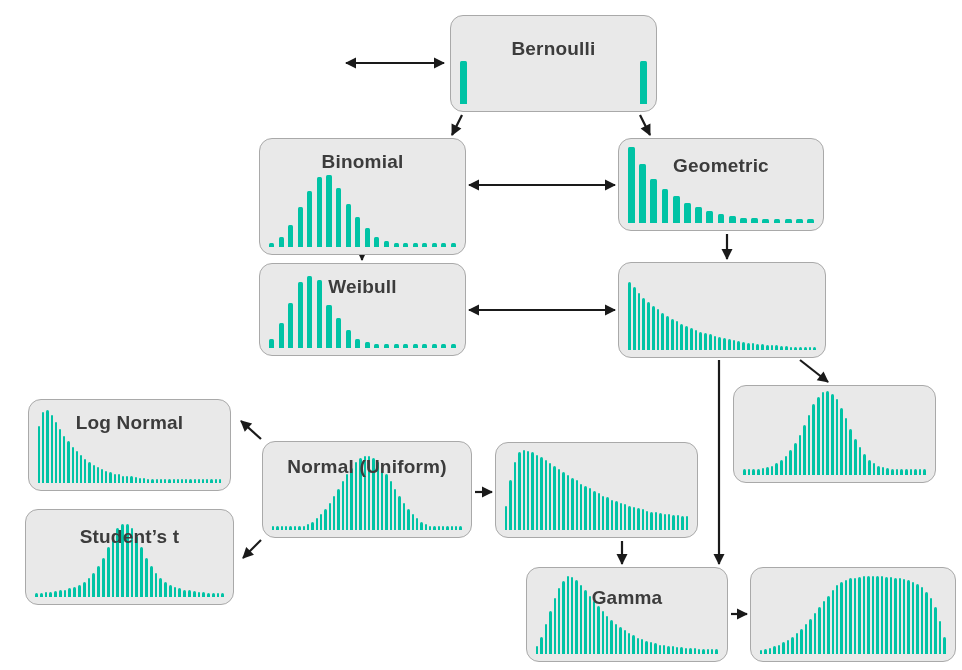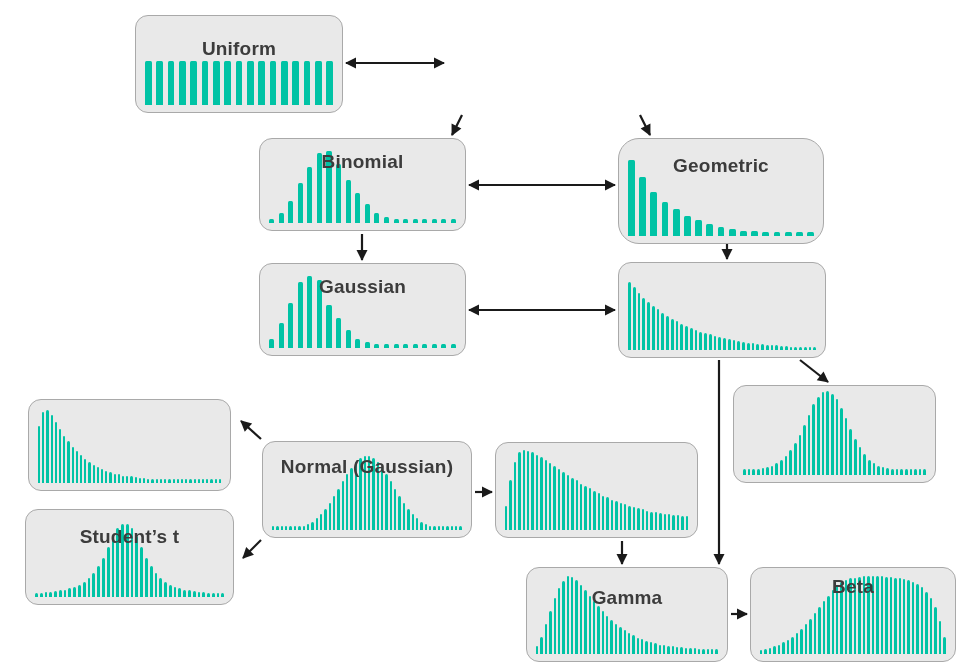--- a/index.html
+++ b/index.html
@@ -23,22 +23,22 @@
     position:absolute;left:9px;right:9px;bottom:7px;
     display:flex;align-items:flex-end;z-index:2;
   }
   .bars.sparse{gap:4.5px;}
   .bars.dense{gap:2px;}
   .bar{flex:1;background:var(--accent,#00c3a5);border-radius:1.5px 1.5px 0 0;min-width:1px;}
 
   
   #n-uniform    {left:135px;top:15px; width:208px;height:98px;}
   #n-bernoulli  {left:450px;top:15px; width:207px;height:97px;}
-  #n-binomial   {left:259px;top:138px;width:207px;height:93px;}
-  #n-geometric  {left:618px;top:138px;width:206px;height:106px;border-radius:21px;}
+  #n-binomial   {left:259px;top:138px;width:207px;height:117px;}
+  #n-geometric  {left:618px;top:138px;width:206px;height:93px;}
   #n-poisson    {left:259px;top:263px;width:207px;height:93px;}
   #n-exponential{left:618px;top:262px;width:208px;height:96px;}
   #n-lognormal  {left:28px; top:399px;width:203px;height:92px;}
   #n-normal     {left:262px;top:441px;width:210px;height:97px;}
   #n-chisquared {left:495px;top:442px;width:203px;height:96px;}
   #n-weibull    {left:733px;top:385px;width:203px;height:98px;}
   #n-studentst  {left:25px; top:509px;width:209px;height:96px;}
   #n-gamma      {left:526px;top:567px;width:202px;height:95px;}
   #n-beta       {left:750px;top:567px;width:206px;height:95px;}
 
@@ -71,43 +71,43 @@
     <path class="edge" d="M469,310 L615,310" marker-start="url(#ah)" marker-end="url(#ah)"></path>
     <path class="edge" d="M800,360 L828,382" marker-end="url(#ah)"></path>
     <path class="edge" d="M719,360 L719,564" marker-end="url(#ah)"></path>
     <path class="edge" d="M622,541 L622,564" marker-end="url(#ah)"></path>
     <path class="edge" d="M261,439 L241,421" marker-end="url(#ah)"></path>
     <path class="edge" d="M261,540 L243,558" marker-end="url(#ah)"></path>
     <path class="edge" d="M475,492 L492,492" marker-end="url(#ah)"></path>
     <path class="edge" d="M731,614 L747,614" marker-end="url(#ah)"></path>
   </svg>
 
-  <div class="node" id="n-uniform">
-    <div class="label">Uniform</div>
+
+  <div class="node" id="n-bernoulli">
+    <div class="label">Bernoulli</div>
     <div class="bars sparse">
-        <div class="bar" style="height: 44px;"></div>
-        <div class="bar" style="height: 44px;"></div>
-        <div class="bar" style="height: 44px;"></div>
-        <div class="bar" style="height: 44px;"></div>
-        <div class="bar" style="height: 44px;"></div>
-        <div class="bar" style="height: 44px;"></div>
-        <div class="bar" style="height: 44px;"></div>
-        <div class="bar" style="height: 44px;"></div>
-        <div class="bar" style="height: 44px;"></div>
-        <div class="bar" style="height: 44px;"></div>
-        <div class="bar" style="height: 44px;"></div>
-        <div class="bar" style="height: 44px;"></div>
-        <div class="bar" style="height: 44px;"></div>
-        <div class="bar" style="height: 44px;"></div>
-        <div class="bar" style="height: 44px;"></div>
-        <div class="bar" style="height: 44px;"></div>
-        <div class="bar" style="height: 44px;"></div>
-      </div>
-  </div>
-
+        <div class="bar" style="height: 43px;"></div>
+        <div class="bar" style="height: 0px; background: transparent;"></div>
+        <div class="bar" style="height: 0px; background: transparent;"></div>
+        <div class="bar" style="height: 0px; background: transparent;"></div>
+        <div class="bar" style="height: 0px; background: transparent;"></div>
+        <div class="bar" style="height: 0px; background: transparent;"></div>
+        <div class="bar" style="height: 0px; background: transparent;"></div>
+        <div class="bar" style="height: 0px; background: transparent;"></div>
+        <div class="bar" style="height: 0px; background: transparent;"></div>
+        <div class="bar" style="height: 0px; background: transparent;"></div>
+        <div class="bar" style="height: 0px; background: transparent;"></div>
+        <div class="bar" style="height: 0px; background: transparent;"></div>
+        <div class="bar" style="height: 0px; background: transparent;"></div>
+        <div class="bar" style="height: 0px; background: transparent;"></div>
+        <div class="bar" style="height: 0px; background: transparent;"></div>
+        <div class="bar" style="height: 0px; background: transparent;"></div>
+        <div class="bar" style="height: 43px;"></div>
+      </div>
+  </div>
 
   <div class="node" id="n-binomial">
     <div class="label">Binomial</div>
     <div class="bars sparse">
         <div class="bar" style="height: 4.3px;"></div>
         <div class="bar" style="height: 10.1px;"></div>
         <div class="bar" style="height: 21.6px;"></div>
         <div class="bar" style="height: 39.6px;"></div>
         <div class="bar" style="height: 56.2px;"></div>
         <div class="bar" style="height: 69.8px;"></div>
@@ -145,21 +145,21 @@
         <div class="bar" style="height: 4.6px;"></div>
         <div class="bar" style="height: 3.8px;"></div>
         <div class="bar" style="height: 3.8px;"></div>
         <div class="bar" style="height: 3.8px;"></div>
         <div class="bar" style="height: 3.8px;"></div>
         <div class="bar" style="height: 3.8px;"></div>
       </div>
   </div>
 
   <div class="node" id="n-poisson">
-    <div class="label">Gaussian</div>
+    <div class="label">Weibull</div>
     <div class="bars sparse">
         <div class="bar" style="height: 8.6px;"></div>
         <div class="bar" style="height: 25.2px;"></div>
         <div class="bar" style="height: 44.6px;"></div>
         <div class="bar" style="height: 66.2px;"></div>
         <div class="bar" style="height: 72px;"></div>
         <div class="bar" style="height: 68.4px;"></div>
         <div class="bar" style="height: 43.2px;"></div>
         <div class="bar" style="height: 30.2px;"></div>
         <div class="bar" style="height: 18px;"></div>
@@ -216,20 +216,21 @@
         <div class="bar" style="height: 3.4px;"></div>
         <div class="bar" style="height: 3.4px;"></div>
         <div class="bar" style="height: 3.4px;"></div>
         <div class="bar" style="height: 3.4px;"></div>
         <div class="bar" style="height: 3.4px;"></div>
         <div class="bar" style="height: 3.4px;"></div>
       </div>
   </div>
 
   <div class="node" id="n-lognormal">
+    <div class="label">Log Normal</div>
     <div class="bars dense">
         <div class="bar" style="height: 56.9px;"></div>
         <div class="bar" style="height: 70.8px;"></div>
         <div class="bar" style="height: 73px;"></div>
         <div class="bar" style="height: 67.9px;"></div>
         <div class="bar" style="height: 61.3px;"></div>
         <div class="bar" style="height: 54px;"></div>
         <div class="bar" style="height: 47.5px;"></div>
         <div class="bar" style="height: 41.6px;"></div>
         <div class="bar" style="height: 36.5px;"></div>
@@ -265,21 +266,21 @@
         <div class="bar" style="height: 3.7px;"></div>
         <div class="bar" style="height: 3.7px;"></div>
         <div class="bar" style="height: 3.7px;"></div>
         <div class="bar" style="height: 3.7px;"></div>
         <div class="bar" style="height: 3.7px;"></div>
         <div class="bar" style="height: 3.7px;"></div>
       </div>
   </div>
 
   <div class="node" id="n-normal">
-    <div class="label">Normal (Gaussian)</div>
+    <div class="label">Normal (Uniform)</div>
     <div class="bars dense">
         <div class="bar" style="height: 4.4px;"></div>
         <div class="bar" style="height: 4.4px;"></div>
         <div class="bar" style="height: 4.4px;"></div>
         <div class="bar" style="height: 4.4px;"></div>
         <div class="bar" style="height: 4.4px;"></div>
         <div class="bar" style="height: 4.4px;"></div>
         <div class="bar" style="height: 4.4px;"></div>
         <div class="bar" style="height: 4.4px;"></div>
         <div class="bar" style="height: 5.9px;"></div>
@@ -501,21 +502,20 @@
         <div class="bar" style="height: 6.2px;"></div>
         <div class="bar" style="height: 5.5px;"></div>
         <div class="bar" style="height: 5.5px;"></div>
         <div class="bar" style="height: 5.5px;"></div>
         <div class="bar" style="height: 5.5px;"></div>
         <div class="bar" style="height: 5.5px;"></div>
       </div>
   </div>
 
   <div class="node" id="n-beta">
-    <div class="label">Beta</div>
     <div class="bars dense">
         <div class="bar" style="height: 3.9px;"></div>
         <div class="bar" style="height: 4.7px;"></div>
         <div class="bar" style="height: 6.2px;"></div>
         <div class="bar" style="height: 7.8px;"></div>
         <div class="bar" style="height: 9.4px;"></div>
         <div class="bar" style="height: 11.7px;"></div>
         <div class="bar" style="height: 14px;"></div>
         <div class="bar" style="height: 17.2px;"></div>
         <div class="bar" style="height: 21.1px;"></div>

